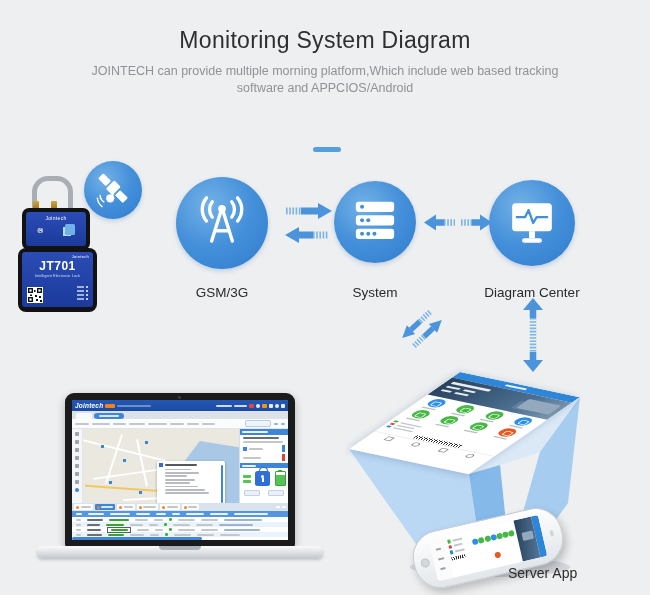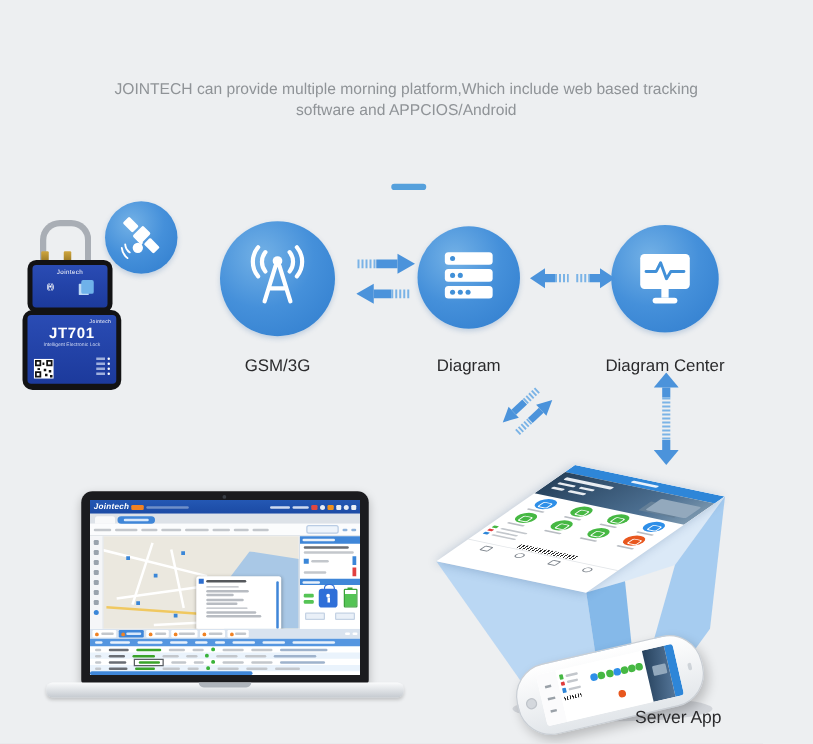--- a/index.html
+++ b/index.html
@@ -92,20 +92,21 @@
   .homebtn{position:absolute;left:6px;top:24px;width:7px;height:7px;border-radius:50%;background:#d4d8dd;border:1px solid #bfc4ca;}
   .speaker{position:absolute;right:8px;top:25px;width:3px;height:6px;border-radius:2px;background:#cfd4d9;}
   .pdot{width:6px;height:6px;border-radius:50%;}
   .footer-label{font-size:14px;color:#2b2b2d;}
 </style>
 </head>
 <body>
 
 <div id="canvas">
 
+  <div class="abs title">Monitoring System Diagram</div>
   <div class="abs subtitle" style="top:81px;">software and APPCIOS/Android</div>
   <div class="abs subtitle" style="top:64px;">JOINTECH can provide multiple morning platform,Which include web based tracking</div>
   <div class="abs dash"></div>
 
   <div class="abs circle" style="left:84px;top:161px;width:58px;height:58px;">
     <svg width="44" height="44" viewBox="0 0 48 48">
       <g transform="rotate(45 24 22)" fill="#fff">
         <rect x="5" y="18" width="12" height="8" rx="1.2"></rect>
         <rect x="31" y="18" width="12" height="8" rx="1.2"></rect>
         <rect x="19" y="15" width="10" height="13" rx="1.5"></rect>
@@ -200,21 +201,21 @@
       <g fill="#4190d8">
         <circle cx="12.5" cy="10.5" r="1.8"></circle>
         <circle cx="12.5" cy="22.5" r="1.8"></circle>
           <circle cx="18" cy="22.5" r="1.8"></circle>
         <circle cx="12.5" cy="34.5" r="1.8"></circle>
           <circle cx="18" cy="34.5" r="1.8"></circle>
           <circle cx="23.5" cy="34.5" r="1.8"></circle>
       </g>
     </svg>
   </div>
-  <div class="abs node-label" style="left:325px;top:285px;width:100px;">Diagram</div>
+  <div class="abs node-label" style="left:325px;top:285px;width:100px;">System</div>
 
   <div class="abs circle" style="left:489px;top:180px;width:86px;height:86px;">
     <svg width="56" height="56" viewBox="0 0 48 48">
       <rect x="7" y="7" width="34" height="24" rx="3" fill="#fff"></rect>
       <polyline points="11,19 18,19 21,13 25,24 28,19 37,19" stroke="#4190d8" stroke-width="2" fill="none" stroke-linejoin="round" stroke-linecap="round"></polyline>
       <rect x="21.5" y="31" width="5" height="6" fill="#fff"></rect>
       <rect x="15.5" y="37" width="17" height="4" rx="2" fill="#fff"></rect>
     </svg>
   </div>
   <div class="abs node-label" style="left:482px;top:285px;width:100px;">Diagram Center</div>

